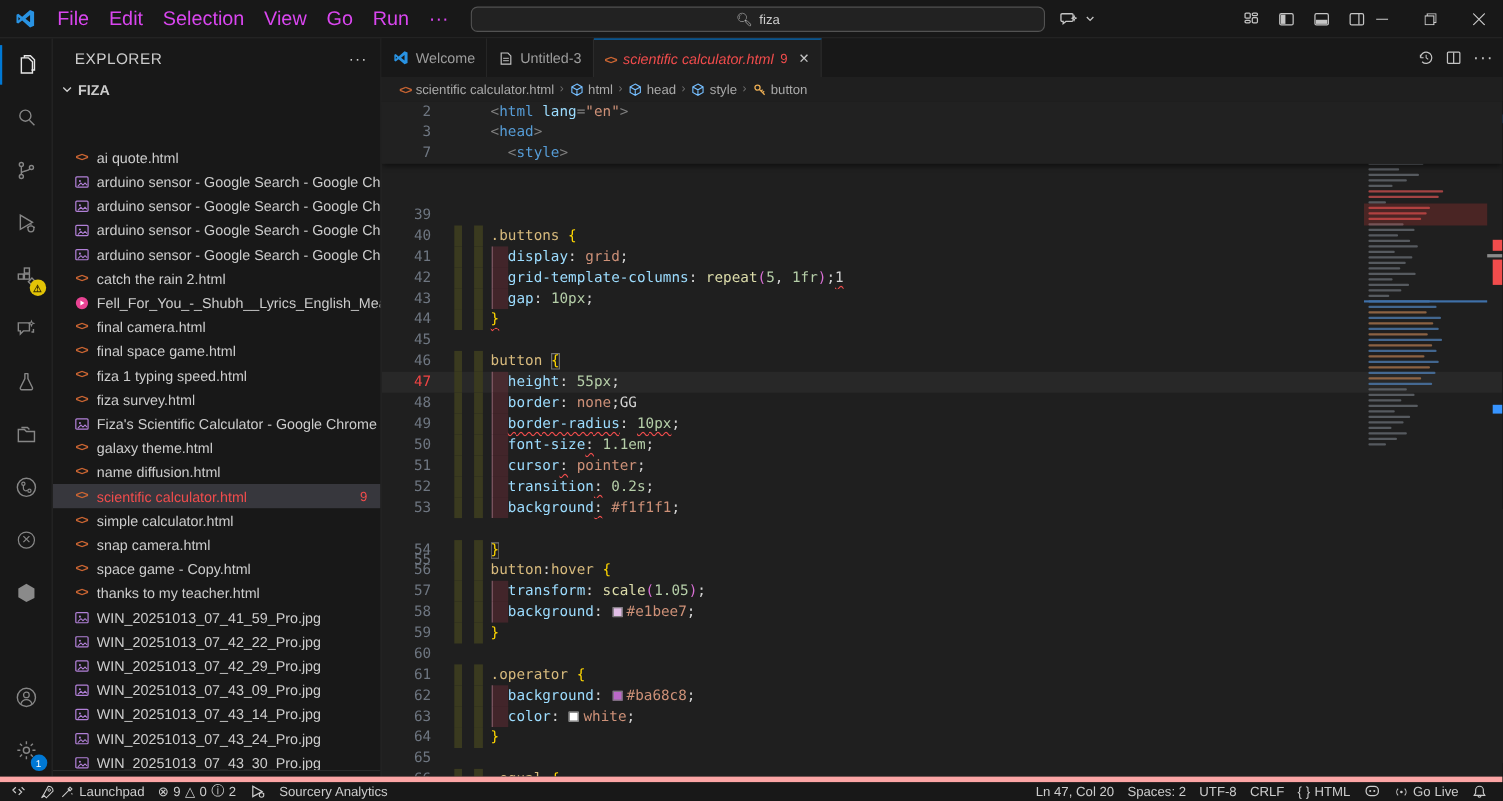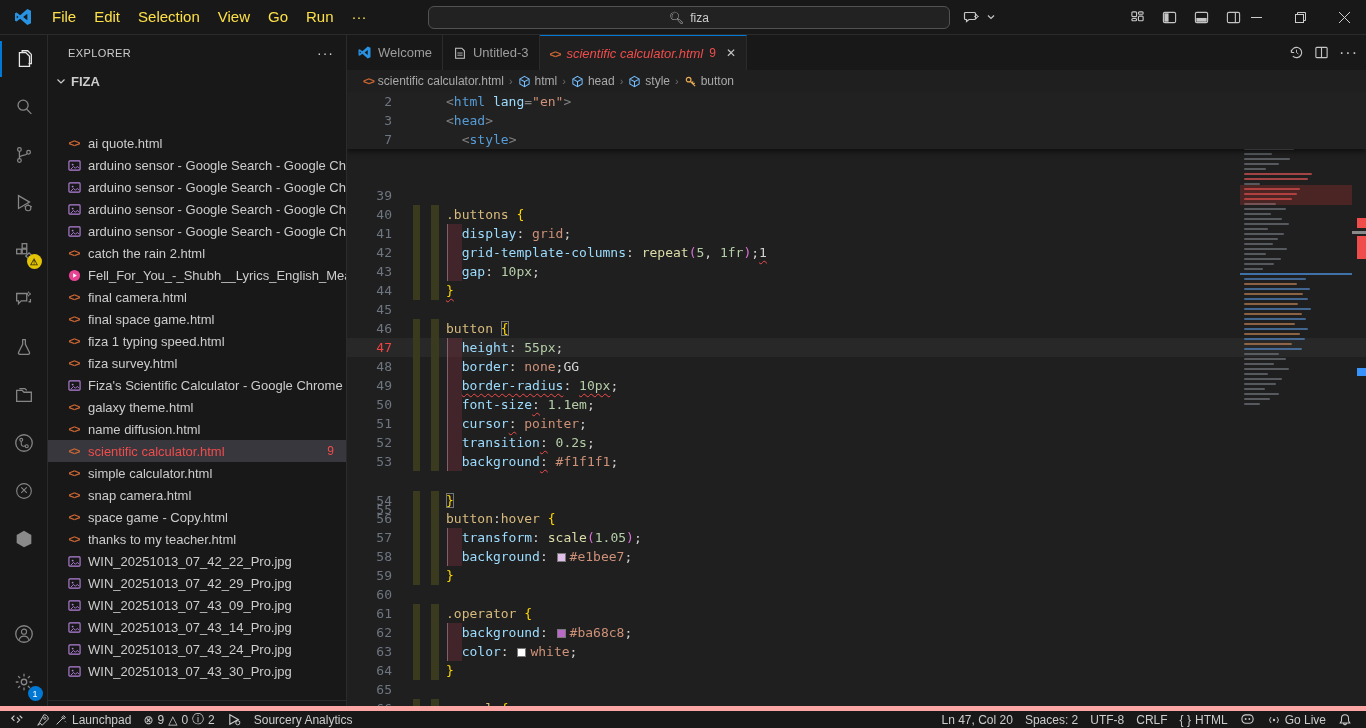--- a/index.html
+++ b/index.html
@@ -4,21 +4,21 @@
 <style>
   * { margin:0; padding:0; box-sizing:border-box; }
   html,body { width:1366px; height:728px; overflow:hidden; background:#181818;
     font-family:"Liberation Sans", sans-serif; -webkit-font-smoothing:antialiased; }
   #root { position:relative; width:1366px; height:728px; background:#181818; color:#cccccc; }
 
   
   #titlebar { position:absolute; left:0; top:0; width:1366px; height:35px; background:#181818;
     border-bottom:1px solid #2b2b2b; display:flex; align-items:center; }
   #vscode-logo { width:20px; height:20px; margin:0 10px 0 13px; flex:0 0 auto; }
-  .menu-item { font-size:15px; color:#fde047; padding:0 9px; height:24px; line-height:24px; border-radius:5px; cursor:default; }
+  .menu-item { font-size:18px; color:#d946ef; padding:0 9px; height:24px; line-height:24px; border-radius:5px; cursor:default; }
   .nav-arrows { margin-left:56px; display:flex; gap:14px; color:#9a9a9a; font-size:15px; }
   .nav-arrows .fwd { color:#6a6a6a; }
   #search-box { position:absolute; left:428px; top:6px; width:522px; height:23px; background:#222222;
     border:1px solid #525252; border-radius:6px; display:flex; align-items:center; justify-content:center;
     color:#cccccc; font-size:12px; gap:6px; }
   #search-box .mag { color:#b0b0b0; font-size:12px; }
   .tb-right { position:absolute; top:0; height:34px; display:flex; align-items:center; }
   .tb-icon { width:26px; height:22px; display:flex; align-items:center; justify-content:center; color:#c5c5c5; }
   .win-btn { width:44px; height:34px; display:flex; align-items:center; justify-content:center; color:#cccccc; }
 
@@ -31,21 +31,21 @@
   .ab-badge-warn { position:absolute; right:6px; bottom:6px; width:15px; height:15px; border-radius:50%;
     background:#e2c306; color:#3a3000; font-size:9px; display:flex; align-items:center; justify-content:center; font-weight:bold; }
   .ab-badge-num { position:absolute; right:5px; bottom:5px; width:15px; height:15px; border-radius:50%;
     background:#0078d4; color:#fff; font-size:9px; display:flex; align-items:center; justify-content:center; }
   .ab-spacer { flex:1; }
 
   
   #sidebar { position:absolute; left:48px; top:35px; width:299px; height:671px; background:#181818;
     border-right:1px solid #2b2b2b; overflow:hidden; }
   #sidebar-header { height:35px; display:flex; align-items:center; padding:0 12px 0 20px; }
-  #sidebar-title { font-size:11px; color:#cccccc; letter-spacing:0.4px; flex:1; }
+  #sidebar-title { font-size:14px; color:#cccccc; letter-spacing:0.4px; flex:1; }
   #folder-row { height:22px; display:flex; align-items:center; padding-left:4px; font-weight:bold; font-size:13px; color:#cccccc; background:transparent; }
   #folder-row svg { margin:0 3px 0 2px; }
   #file-list { position:absolute; top:97px; left:0; right:0; height:568px; overflow:hidden; }
   .file-row { height:22px; display:flex; align-items:center; padding-left:18px; font-size:13px; color:#cccccc; white-space:nowrap; }
   .file-row .ficon { width:16px; margin-right:6px; display:inline-flex; justify-content:center; flex:0 0 16px; }
   .file-row.selected { background:#37373d; color:#f14c4c; }
   .file-row .fbadge { margin-left:auto; margin-right:12px; color:#f14c4c; font-size:12px; }
   .html-glyph { color:#cc6633; font-size:11px; font-weight:bold; letter-spacing:-1px; }
   .file-label { overflow:hidden; text-overflow:clip; }
   .section-row { height:22px; display:flex; align-items:center; border-top:1px solid #2b2b2b; font-size:11px;
@@ -428,20 +428,30 @@
           <span class="ficon">
             <span class="html-glyph">&lt;&gt;</span>
           </span>
           <span class="file-label">space game - Copy.html</span>
         </div>
         <div class="file-row">
           <span class="ficon">
             <span class="html-glyph">&lt;&gt;</span>
           </span>
           <span class="file-label">thanks to my teacher.html</span>
+        </div>
+        <div class="file-row">
+          <span class="ficon">
+            <svg class="icon" width="13" height="13" viewBox="0 0 14 14">
+              <rect x="1" y="2" width="12" height="10" rx="1" fill="none" stroke="#b180d7" stroke-width="1.2"></rect>
+              <circle cx="5" cy="6" r="1" fill="#b180d7"></circle>
+              <path d="M3 11l3-3 2 2 2-2 2 2" fill="none" stroke="#b180d7"></path>
+            </svg>
+          </span>
+          <span class="file-label">WIN_20251013_07_41_59_Pro.jpg</span>
         </div>
         <div class="file-row">
           <span class="ficon">
             <svg class="icon" width="13" height="13" viewBox="0 0 14 14">
               <rect x="1" y="2" width="12" height="10" rx="1" fill="none" stroke="#b180d7" stroke-width="1.2"></rect>
               <circle cx="5" cy="6" r="1" fill="#b180d7"></circle>
               <path d="M3 11l3-3 2 2 2-2 2 2" fill="none" stroke="#b180d7"></path>
             </svg>
           </span>
           <span class="file-label">WIN_20251013_07_42_22_Pro.jpg</span>

